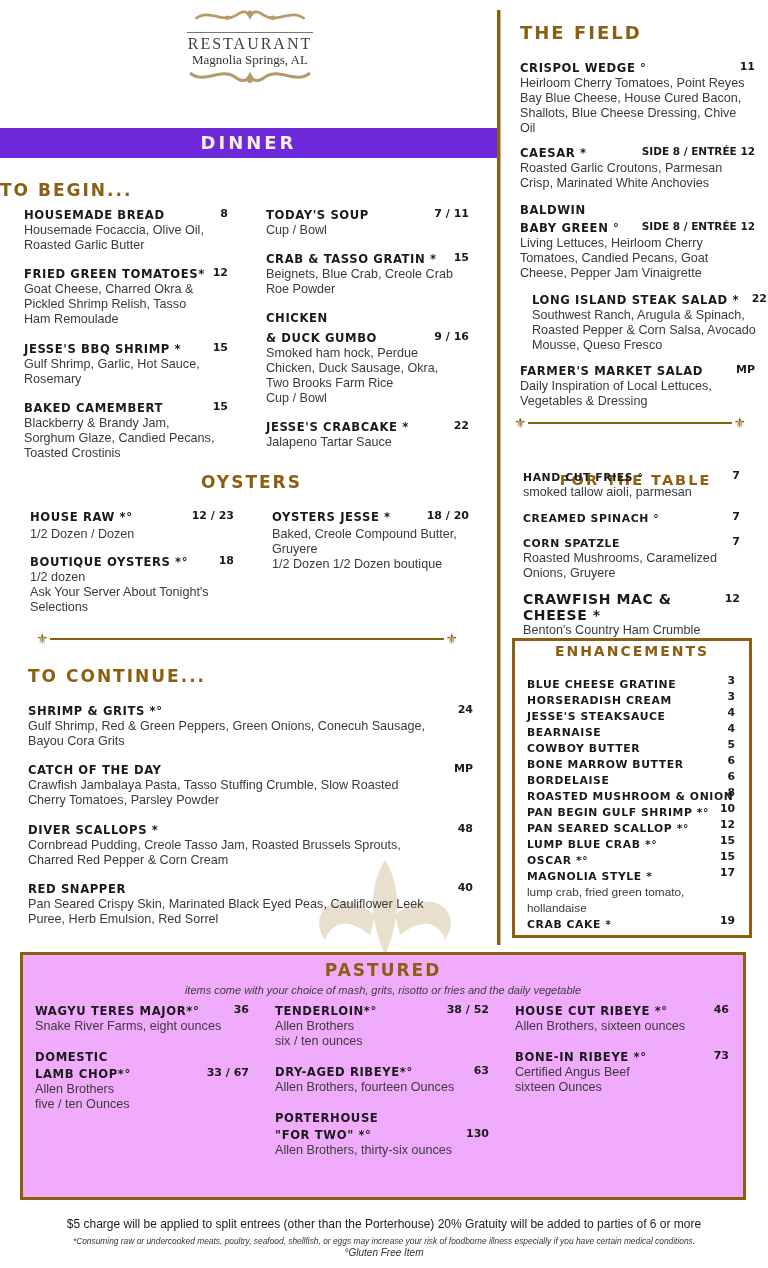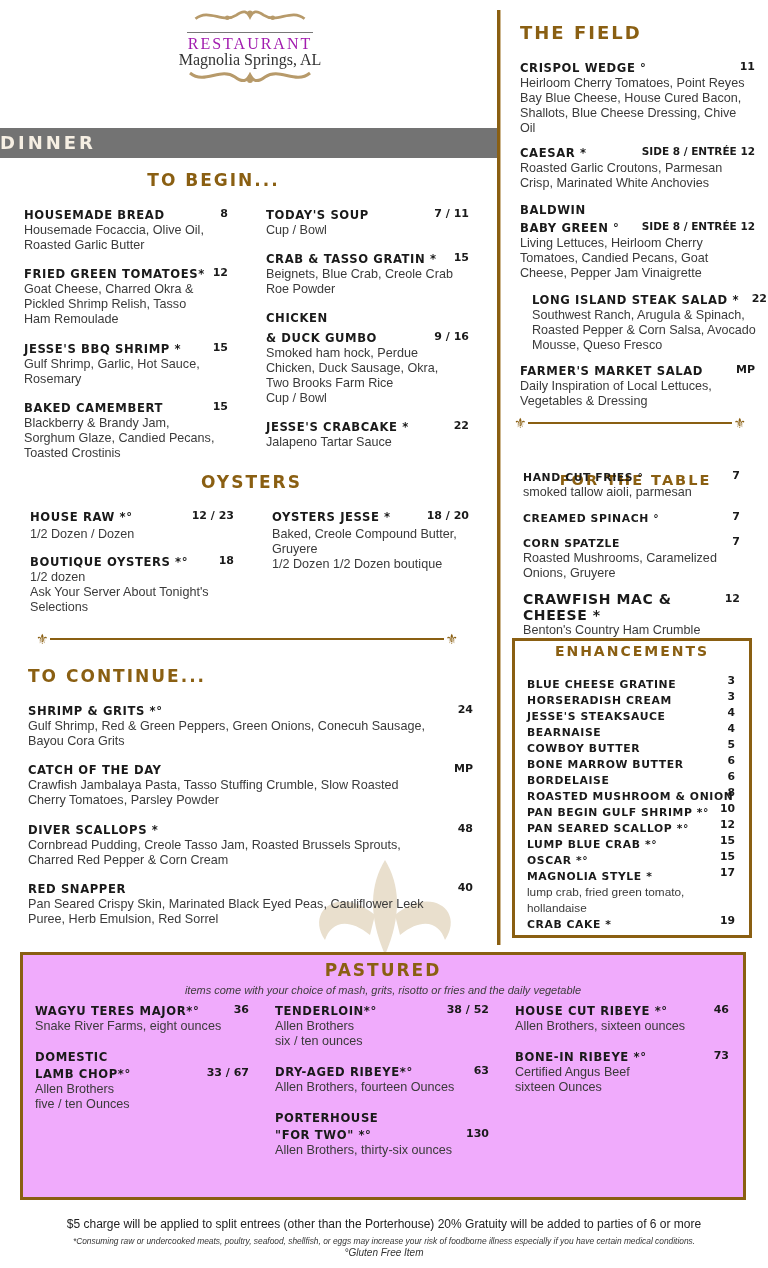--- a/index.html
+++ b/index.html
@@ -12,24 +12,24 @@
   .iprice { font-family: "DejaVu Sans", sans-serif; font-weight: bold; font-size: 11px; color: #1a1a1a; position: absolute; right: 0; top: 0; }
   .idesc { font-family: "Liberation Sans", sans-serif; font-size: 12.6px; color: #3a3a3a; line-height: 15px; }
   .item { position: absolute; }
   .item .head { position: relative; line-height: 15px; }
 
   
   .logo { left: 170px; top: 6px; width: 160px; text-align: center; }
   .flourish { height: 20px; position: relative; }
   .logo-main { font-family: "DejaVu Serif", serif; font-size: 34px; color: #2a2a2a; letter-spacing: 2px; line-height: 36px; }
   .logo-rule { width: 126px; height: 1px; background: #777; margin: 2px auto 2px; }
-  .logo-sub { font-family: "Liberation Serif", serif; font-size: 16px; letter-spacing: 2px; color: #a21caf; line-height: 18px; }
-  .logo-loc { font-family: "Liberation Serif", serif; font-size: 16px; color: #333; line-height: 14px; }
-
-  .dinner-bar { left: 0; top: 128px; width: 497px; height: 30px; background: #737373; color: #f6efe3; font-family: "DejaVu Sans", sans-serif; font-weight: bold; font-size: 18px; letter-spacing: 3px; line-height: 30px; }
+  .logo-sub { font-family: "Liberation Serif", serif; font-size: 16px; letter-spacing: 2px; color: #404040; line-height: 18px; }
+  .logo-loc { font-family: "Liberation Serif", serif; font-size: 13px; color: #333; line-height: 14px; }
+
+  .dinner-bar { left: 0; top: 128px; width: 497px; height: 30px; background: #6d28d9; color: #f6efe3; font-family: "DejaVu Sans", sans-serif; font-weight: bold; font-size: 18px; letter-spacing: 3px; text-align: center; line-height: 30px; }
   .vline { left: 497px; top: 10px; width: 3px; height: 935px; background: #8a5f12; }
   .vline-thin { left: 500px; top: 10px; width: 1px; height: 935px; background: #cdb68f; }
 
   .divider { position: absolute; height: 14px; }
   .divider .bar { position: absolute; left: 14px; right: 14px; top: 6px; height: 2px; background: #8a5f12; }
   .divider .end { position: absolute; top: 0; font-size: 14px; color: #8a5f12; line-height: 14px; }
 
   .enh-box { left: 512px; top: 638px; width: 240px; height: 300px; border: 3px solid #8a5f12; background: #fff; }
   .enh-row { position: absolute; left: 12px; right: 14px; height: 16px; }
   .enh-row .iname { font-size: 10.8px; }
@@ -61,21 +61,21 @@
     <path d="M5 6 C20 18, 35 0, 50 10 C58 16, 62 14, 65 8 C68 14, 72 16, 80 10 C95 0, 110 18, 125 6" stroke="#b79a6a" stroke-width="3" fill="none"></path>
     <circle cx="65" cy="13" r="3" fill="#b79a6a"></circle>
   </svg>
 </div>
 
 <div class="abs vline"></div>
 <div class="abs vline-thin"></div>
 
 <div class="abs dinner-bar">DINNER</div>
 
-<div class="abs sec-title" style="left:0;top:170px;width:427px;text-align:center;">TO BEGIN...</div>
+<div class="abs sec-title" style="left:0;top:180px;width:427px;">TO BEGIN...</div>
 
 <div class="item" style="left:24px;top:206px;width:204px;">
   <div class="head"><span class="iname">HOUSEMADE BREAD</span><span class="iprice">8</span></div>
   <div class="idesc">Housemade Focaccia, Olive Oil,</div>
   <div class="idesc">Roasted Garlic Butter</div>
 </div>
 <div class="item" style="left:24px;top:265px;width:204px;">
   <div class="head"><span class="iname">FRIED GREEN TOMATOES*</span><span class="iprice">12</span></div>
   <div class="idesc">Goat Cheese, Charred Okra &amp;</div>
   <div class="idesc">Pickled Shrimp Relish, Tasso</div>

